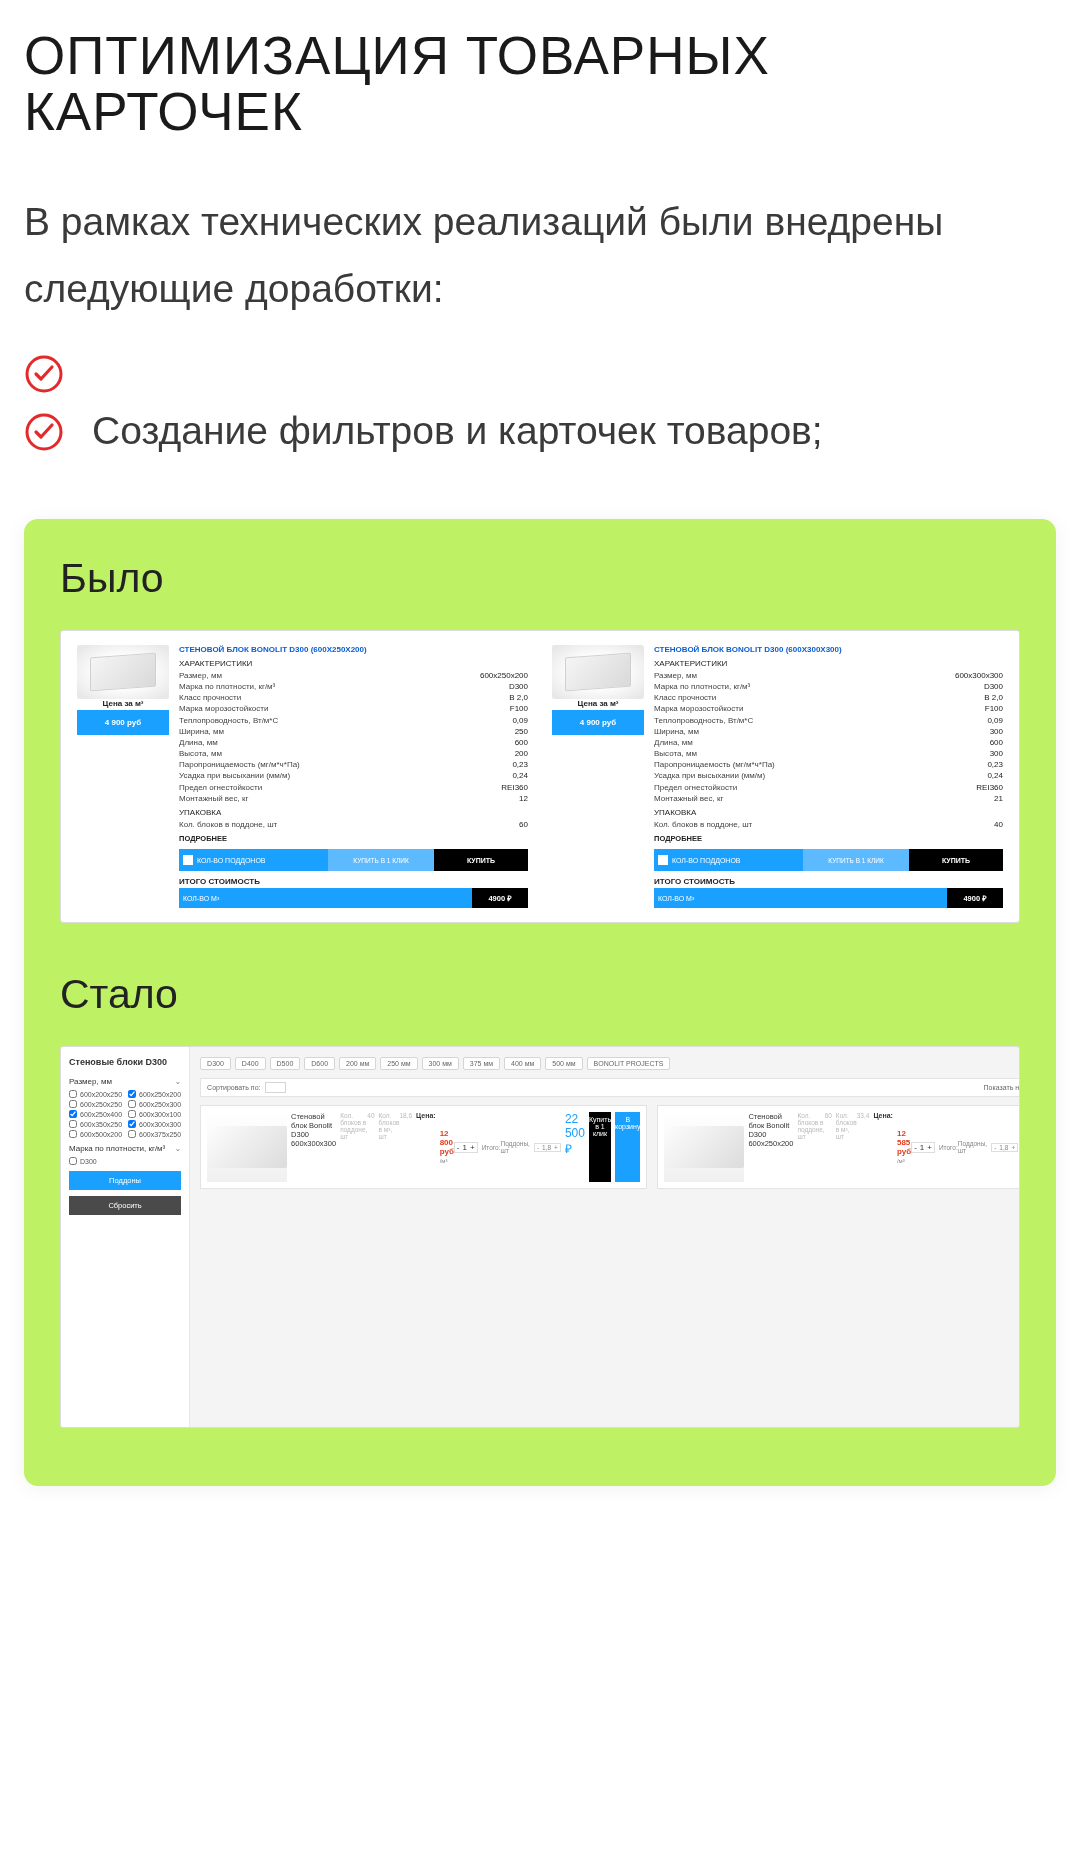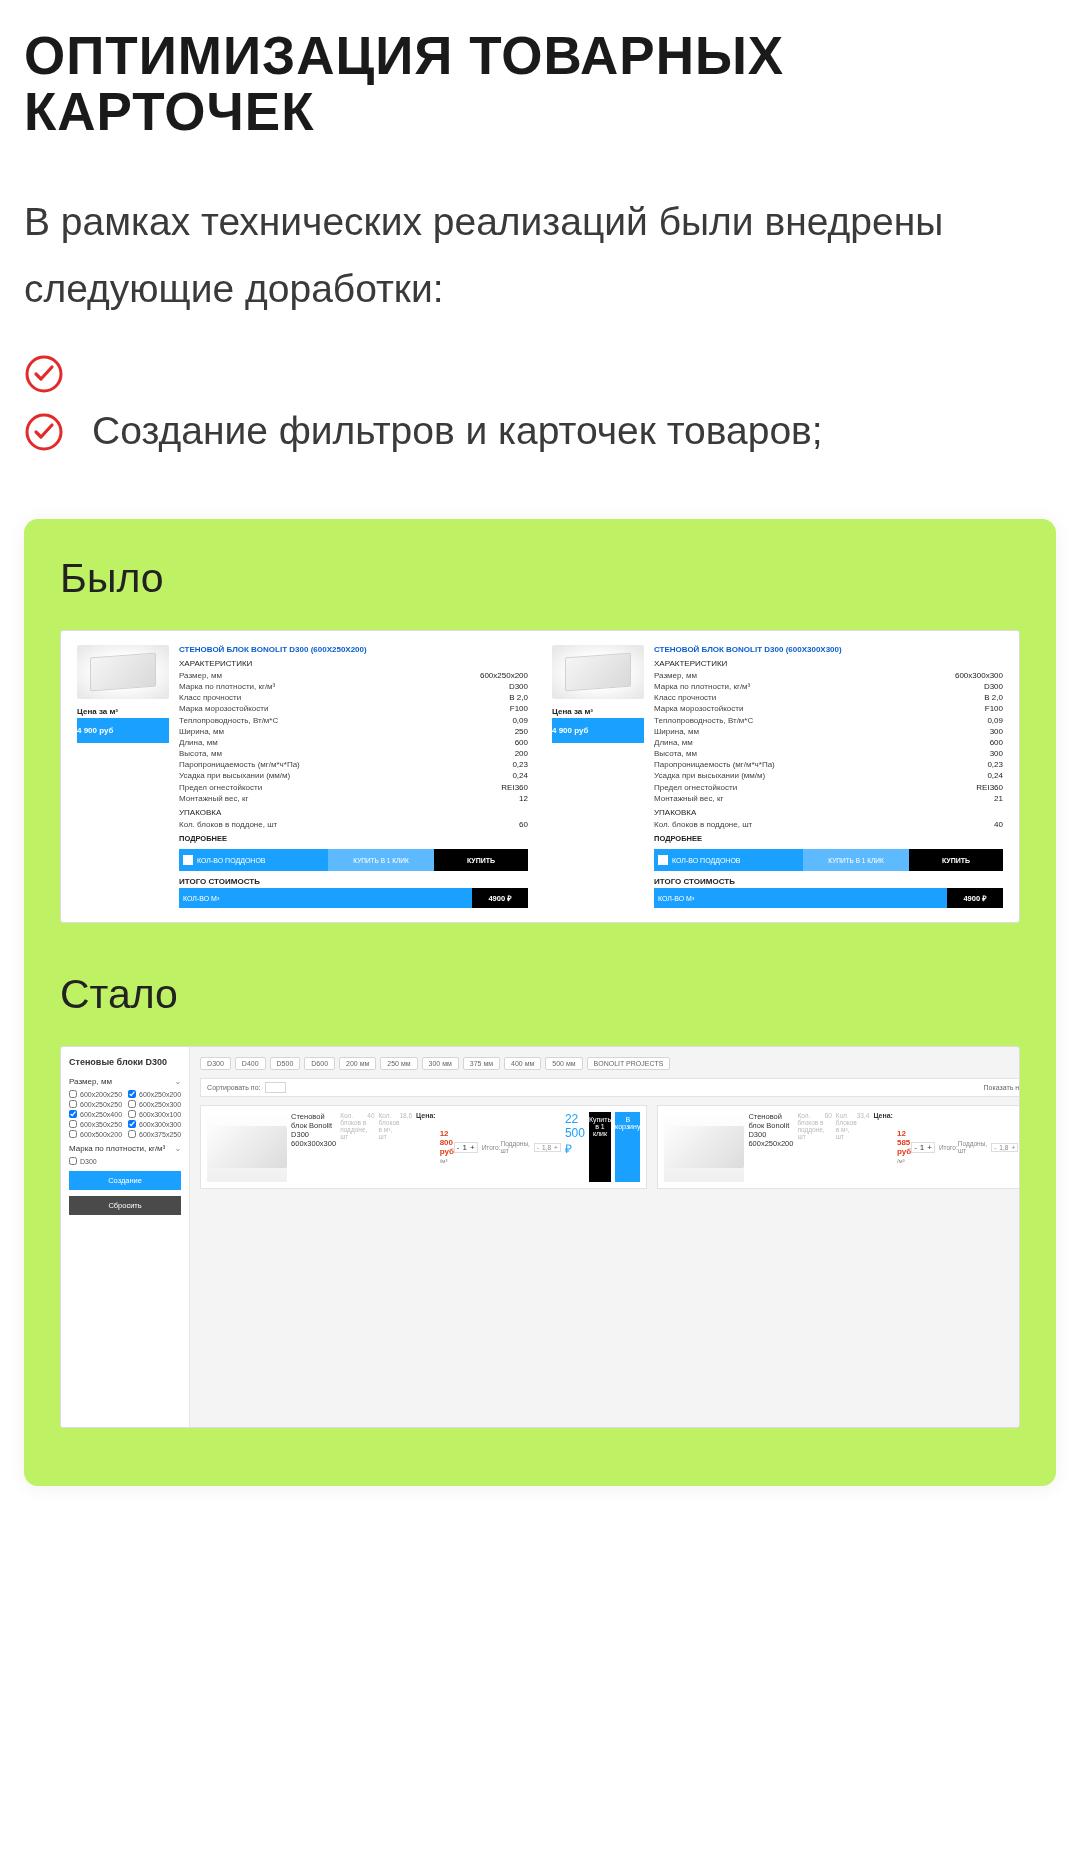--- a/index.html
+++ b/index.html
@@ -5,21 +5,21 @@
   * { box-sizing: border-box; margin: 0; padding: 0; }
   body {
     font-family: -apple-system, "Segoe UI", Arial, sans-serif;
     background: #fff;
     color: #222;
     width: 1080px;
   }
   .wrap { padding: 28px 24px 40px; }
   h1 {
     font-size: 53px;
-    font-weight: 700;
+    font-weight: 400;
     letter-spacing: 1px;
     line-height: 1.05;
     color: #1a1a1a;
     margin-bottom: 50px;
   }
   .intro {
     font-size: 39px;
     line-height: 1.7;
     color: #3a3a3a;
     margin-bottom: 18px;
@@ -56,21 +56,21 @@
     margin-bottom: 48px;
     overflow: hidden;
   }
 
   
   .before { display: flex; padding: 14px 16px; gap: 24px; background:#fff; }
   .pcard { flex: 1; display: flex; gap: 10px; font-size: 8px; color:#222; }
   .pcard-left { flex: 0 0 92px; }
   .pimg { width:92px; height:54px; background: radial-gradient(ellipse at center,#fff 40%,#e8e8e8 90%); border-radius:2px; display:flex; align-items:center; justify-content:center;}
   .block3d { width:66px; height:34px; background:linear-gradient(135deg,#f5f5f5,#d9d9d9); transform:skewY(-4deg); border-radius:2px; border:1px solid #d0d0d0;}
-  .pricebox { margin-top:8px; text-align:left;}
+  .pricebox { text-align:center;}
   .pricebox .lbl { font-weight:700; font-size:8px; }
   .pricebox .val { background:#1aa0ff; color:#fff; padding:8px 0; margin-top:2px; font-weight:700;}
   .pcard-right { flex:1; }
   .ptitle { color:#0a5ed0; font-weight:700; text-transform:uppercase; font-size:8px; line-height:1.2;}
   .subh { font-weight:400; text-transform:uppercase; margin-top:4px; font-size:8px;}
   .specs { margin-top:2px;}
   .specs div { display:flex; justify-content:space-between; line-height:1.4;}
   .specs div span:first-child{color:#444;}
   .more { font-weight:700; text-transform:uppercase; margin-top:4px; font-size:7.5px;}
   .buyrow { display:flex; margin-top:6px; height:22px;}
@@ -333,21 +333,21 @@
               <label><input type="checkbox" style="">600x300x100</label>
               <label><input type="checkbox" style="">600x350x250</label>
               <label><input type="checkbox" checked="" style="">600x300x300</label>
               <label><input type="checkbox" style="">600x500x200</label>
               <label><input type="checkbox" style="">600x375x250</label>
             </div>
           <div class="fgroup-title">Марка по плотности, кг/м³</div>
           <div class="opts" id="dens-opts">
               <label><input type="checkbox" style="">D300</label>
             </div>
-          <button class="btn blue">Создание</button>
+          <button class="btn blue">Поддоны</button>
           <button class="btn grey">Сбросить</button>
         </div>
         <div class="main">
           <div class="chips" id="chips">
               <span class="chip">D300</span>
               <span class="chip">D400</span>
               <span class="chip">D500</span>
               <span class="chip">D600</span>
               <span class="chip">200 мм</span>
               <span class="chip">250 мм</span>

